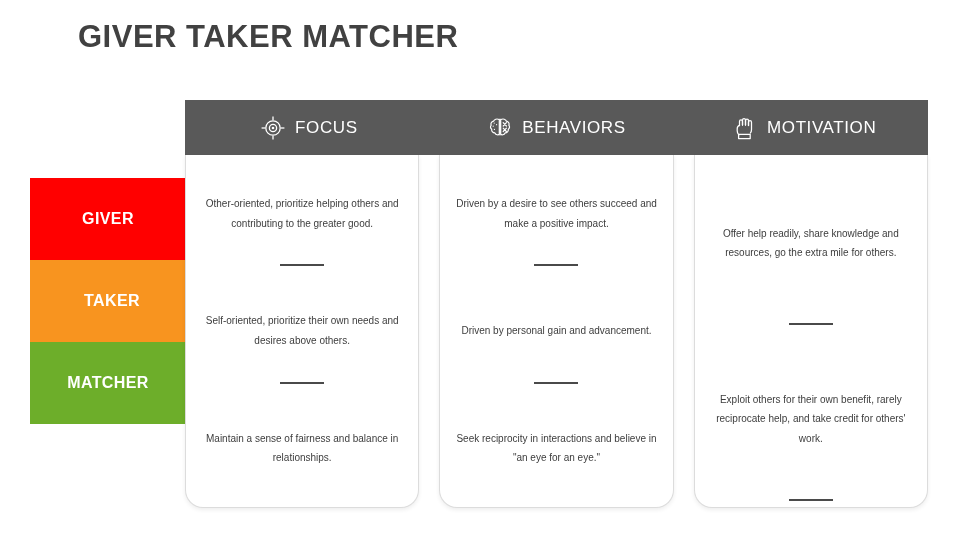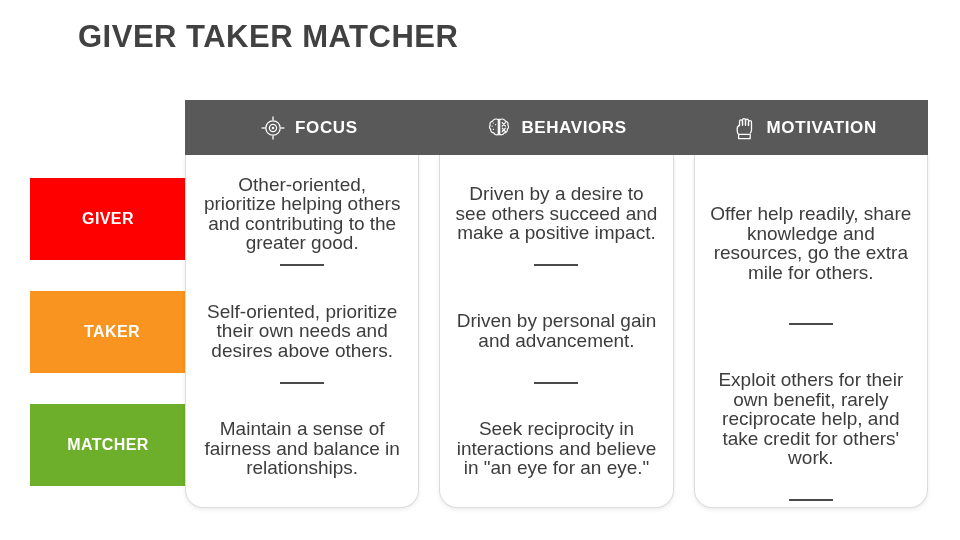--- a/index.html
+++ b/index.html
@@ -32,21 +32,20 @@
 
   
   .legend {
     position: absolute;
     left: 30px;
     top: 178px;
     width: 156px;
   }
   .legend-item {
     height: 82px;
-    margin-bottom: 31px;
     display: flex;
     align-items: center;
     justify-content: center;
   }
   .legend-item:last-child { margin-bottom: 0; }
   .legend-label {
     color: #ffffff;
     font-size: 16px;
     font-weight: bold;
     letter-spacing: 0.4px;
@@ -72,21 +71,21 @@
   .header-cell .hdr-icon {
     width: 26px;
     height: 26px;
     display: block;
     flex: 0 0 auto;
   }
   .header-cell .hdr-icon svg { display: block; }
   .header-label {
     color: #ffffff;
     font-size: 17px;
-    font-weight: bold;
+    font-weight: normal;
     letter-spacing: 0.6px;
   }
 
   
   .cards {
     position: absolute;
     left: 185px;
     top: 155px;
     width: 743px;
     height: 353px;
@@ -109,21 +108,21 @@
   .cell {
     flex: 1 1 0;
     display: flex;
     flex-direction: column;
     align-items: center;
     justify-content: center;
     position: relative;
     text-align: center;
   }
   .cell-text {
-    font-size: 19px;
+    font-size: 10px;
     line-height: 19.5px;
     color: #3d3d3d;
     max-width: 205px;
   }
   .cell-divider {
     position: absolute;
     bottom: 6px;
     left: 50%;
     transform: translateX(-50%);
     width: 44px;

